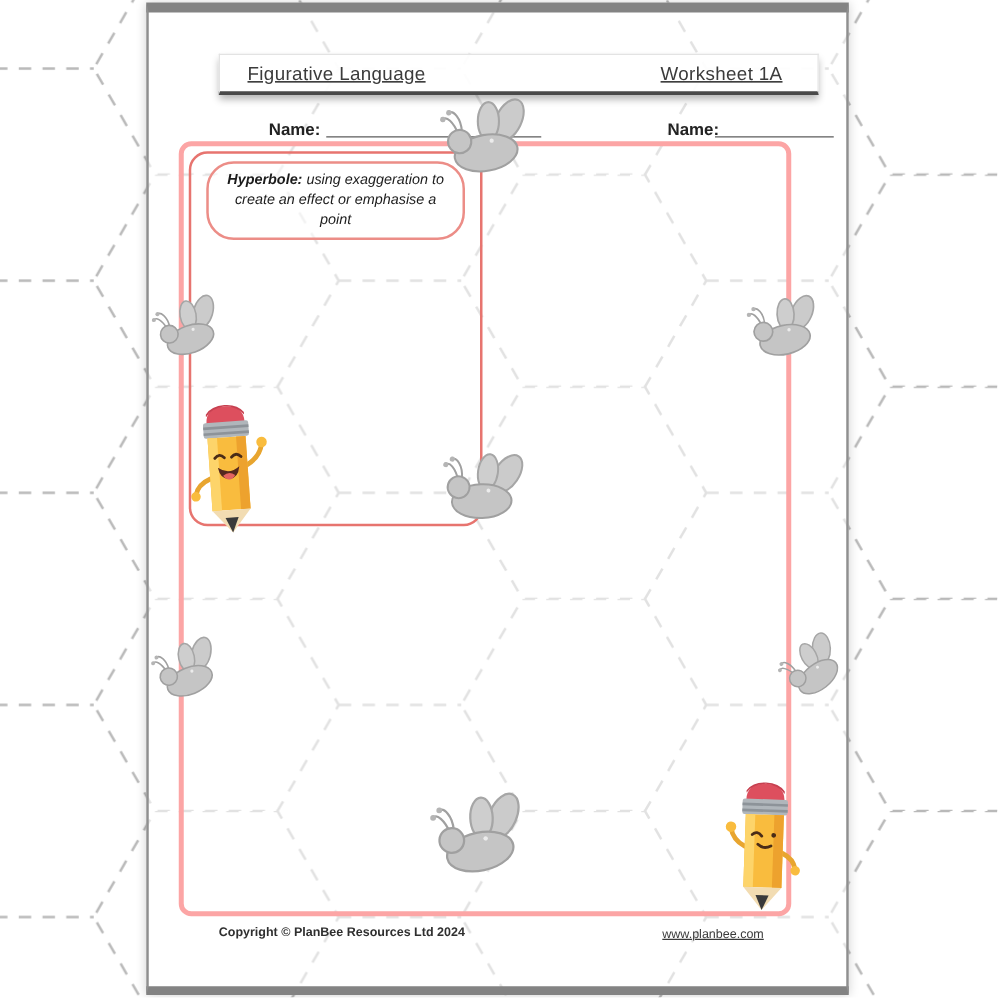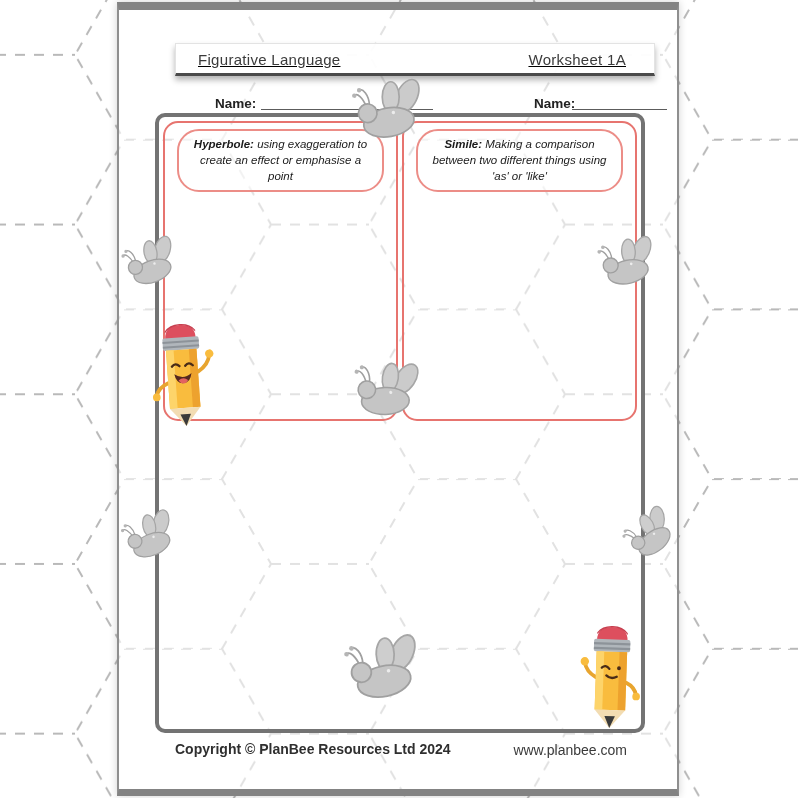--- a/index.html
+++ b/index.html
@@ -35,40 +35,40 @@
   
   .name-row{position:absolute;left:60px;top:86px;width:452px;height:18px;font-size:13.5px;color:#222;margin-left:36px;}
   .fld-label{font-weight:bold;position:absolute;top:0;}
   .name-lbl{left:0;}
   .name-line{position:absolute;left:46px;top:13px;width:172px;border-bottom:1.6px solid #5c5c5c;}
   .date-lbl{left:319px;}
   .date-line{position:absolute;left:357px;top:13px;width:95px;border-bottom:1.6px solid #5c5c5c;}
 
   
   .frame{
-    position:absolute;left:36px;top:103px;width:490px;height:620px;box-sizing:border-box;
-    border:4px solid #737373;border-radius:10px;padding:4px;
+    position:absolute;left:24px;top:103px;width:490px;height:620px;box-sizing:border-box;
+    border:4px solid #fca5a5;border-radius:10px;padding:4px;
     display:grid;grid-template-columns:1fr 1fr;grid-template-rows:1fr 1fr;gap:4px;
   }
   .quad{
     border:2px solid #e7746f;border-radius:15px;box-sizing:border-box;
     display:flex;flex-direction:column;align-items:center;
   }
   .defbox{
     margin-top:6px;width:90%;box-sizing:border-box;
     border:2px solid #ec8d87;border-radius:22px;
     background:rgba(255,255,255,0.55);
     padding:5px 12px 6px;text-align:center;
     font-style:italic;font-size:11.5px;line-height:1.4;color:#1b1b1b;
   }
   .defbox b{font-style:italic;}
 
   
-  .footer-copy{position:absolute;left:56px;top:731px;font-size:14px;color:#2f2f2f;font-weight:600;}
-  .footer-web{position:absolute;right:50px;top:732px;font-size:14px;color:#3a3a3a;}
+  .footer-copy{position:absolute;left:56px;top:731px;font-size:10px;color:#2f2f2f;font-weight:600;}
+  .footer-web{position:absolute;right:66px;top:732px;font-size:10px;color:#3a3a3a;text-decoration:underline;}
 
   
   .deco{position:absolute;z-index:2;}
   .bee1{left:348px;top:76px;width:88px;height:66px;transform:rotate(6deg);}
   .bee2{left:120px;top:236px;width:66px;height:50px;transform:rotate(-4deg);}
   .bee3{left:596px;top:233px;width:68px;height:56px;transform:rotate(3deg);}
   .bee4{left:350px;top:358px;width:80px;height:62px;transform:rotate(14deg);}
   .bee5{left:120px;top:510px;width:64px;height:49px;transform:rotate(-6deg);}
   .bee6{left:622px;top:504px;width:60px;height:56px;transform:rotate(-22deg);}
   .bee7{left:340px;top:632px;width:94px;height:70px;transform:rotate(4deg);}
@@ -127,25 +127,20 @@
       <span class="fld-label date-lbl">Name:</span>
       <span class="date-line"></span>
     </div>
 
     <div class="frame">
       <div class="quad">
         <div class="defbox">
           <b>Hyperbole:</b><span> using exaggeration to create an effect or emphasise a point</span>
         </div>
       </div>
-      <div class="quad">
-        <div class="defbox">
-          <b>Simile:</b><span> Making a comparison between two different things using 'as' or 'like'</span>
-        </div>
-      </div>
     </div>
 
     <div class="footer-copy">Copyright © PlanBee Resources Ltd 2024</div>
     <div class="footer-web">www.planbee.com</div>
   </div>
 
   <svg class="deco bee1" viewBox="0 0 100 78">
       <use href="#bee"></use>
     </svg>
   <svg class="deco bee2" viewBox="0 0 100 78">

